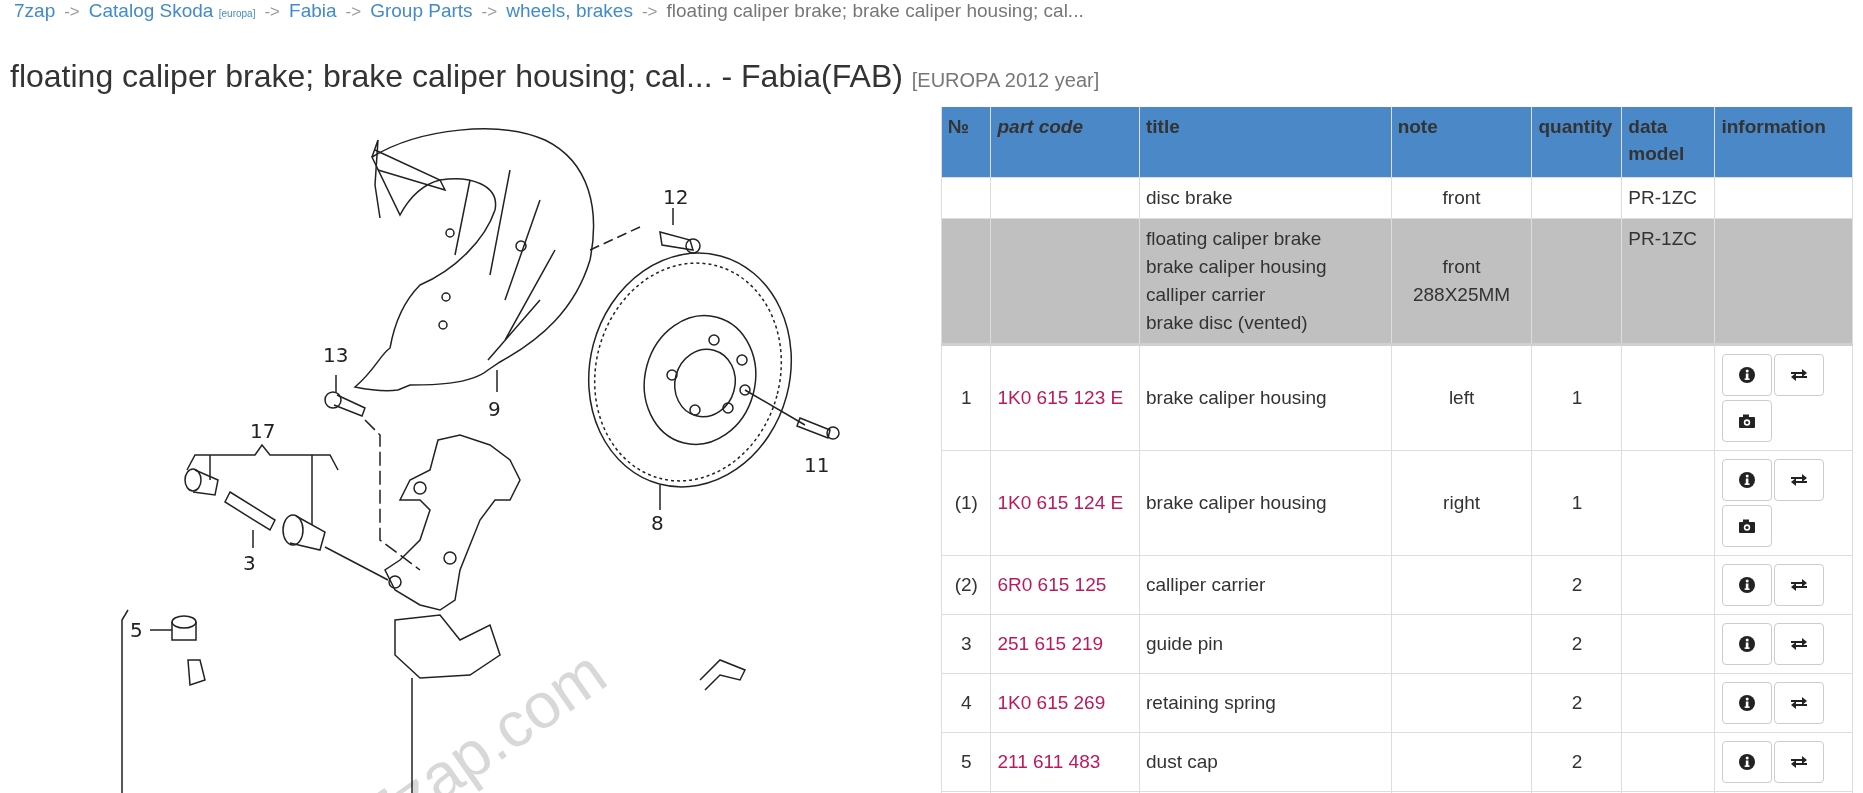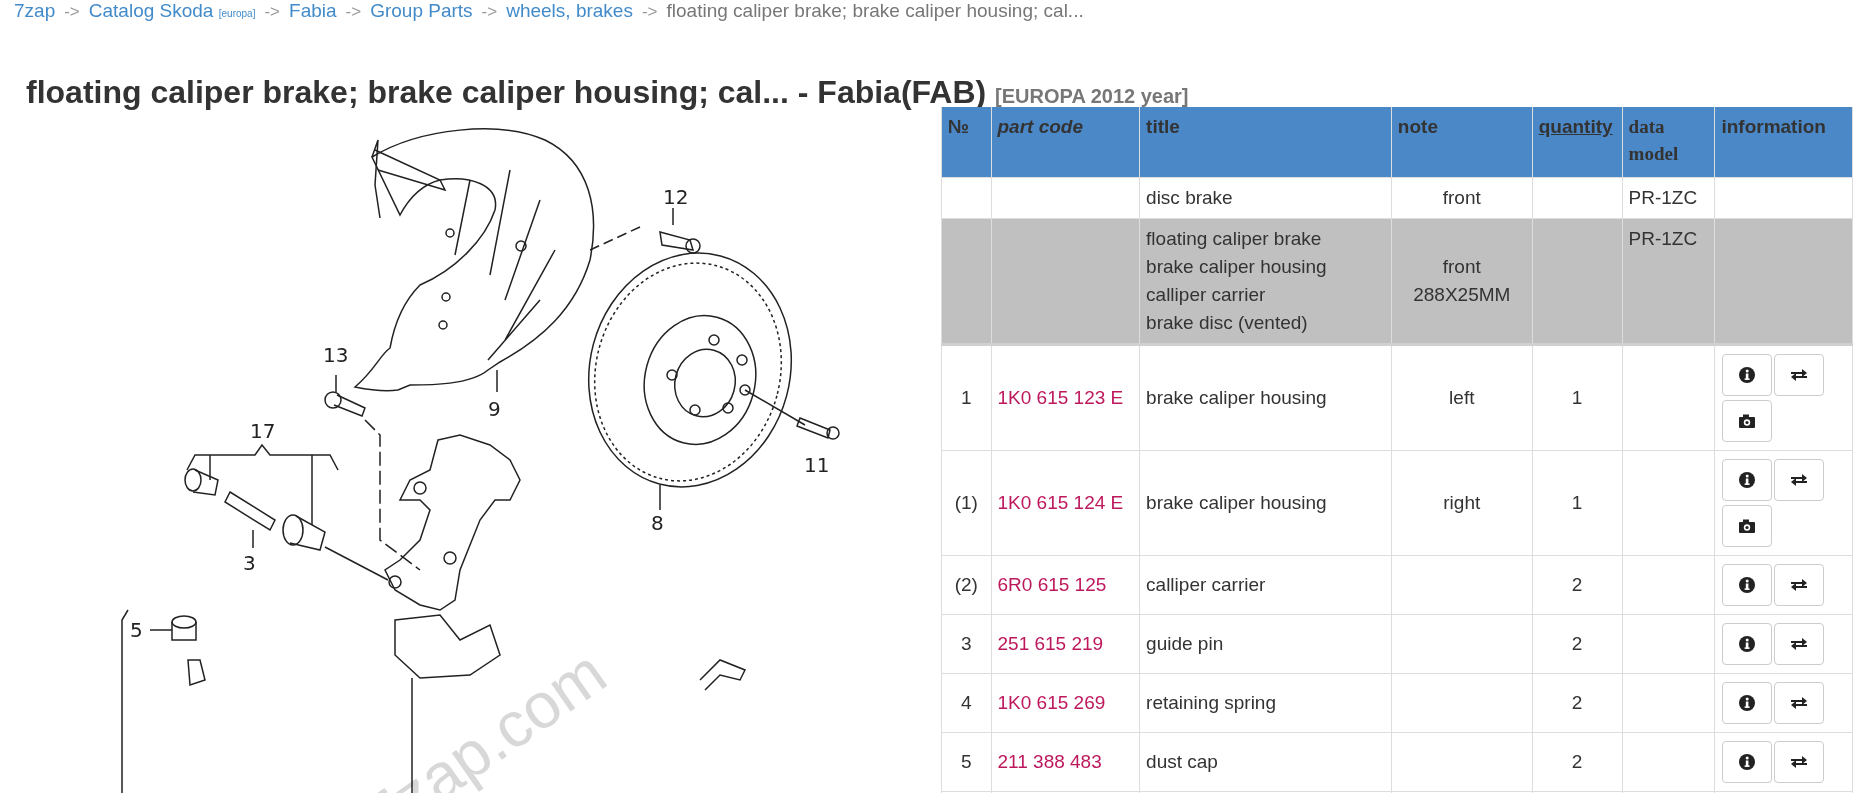--- a/index.html
+++ b/index.html
@@ -14,21 +14,21 @@
   .breadcrumb {
     position: absolute; left: 14px; top: 0px;
     font-size: 19px; line-height: 22px; white-space: nowrap;
   }
   .breadcrumb a { color: #428bca; text-decoration: none; }
   .breadcrumb .sep { color: #999999; margin: 0 9px; font-size: 17px; }
   .breadcrumb .small { font-size: 10px; }
   .breadcrumb .current { color: #777777; }
   .page-title {
     position: absolute; left: 10px; top: 56px;
-    font-size: 32px; line-height: 40px; font-weight: bold; margin: 16px; white-space: nowrap;
+    font-size: 32px; line-height: 40px; font-weight: normal; margin: 0; white-space: nowrap;
     color: #333333;
   }
   .page-title small { font-size: 20px; color: #777777; }
   .diagram {
     position: absolute; left: 0; top: 100px; width: 930px; height: 693px; overflow: hidden;
   }
   .diagram svg { width: 930px; height: 693px; }
   .table-wrap { position: absolute; left: 941px; top: 107px; width: 912px; }
   table { border-collapse: collapse; width: 912px; font-size: 19px; }
   th {
@@ -48,22 +48,22 @@
   .btn {
     display: inline-flex; align-items: center; justify-content: center;
     width: 50px; height: 42px; border: 1px solid #cccccc; border-radius: 4px;
     background: #ffffff; margin: 2px 1px; cursor: pointer;
   }
   .btns { width: 112px; display: flex; flex-wrap: wrap; padding-left: 0; }
   .col-no { width: 50px; }
   .col-code { width: 152px; font-style: italic; }
   .col-title { width: 258px; }
   .col-note { width: 142px; }
-  .col-qty { width: 90px; text-decoration: underline; }
-  .col-dm { width: 94px; font-family: Liberation Serif, serif; }
+  .col-qty { width: 90px; }
+  .col-dm { width: 94px; }
   .col-info { width: 138px; }
 </style>
 </head>
 <body>
 
 <div class="breadcrumb">
   <a href="#">7zap</a><span class="sep">-&gt;</span><a href="#"><span>Catalog Skoda</span> <span class="small">[europa]</span></a><span class="sep">-&gt;</span><a href="#">Fabia</a><span class="sep">-&gt;</span><a href="#">Group Parts</a><span class="sep">-&gt;</span><a href="#">wheels, brakes</a><span class="sep">-&gt;</span><span class="current">floating caliper brake; brake caliper housing; cal...</span>
 </div>
 
 <h1 class="page-title">
@@ -350,21 +350,21 @@
                 <svg width="20" height="16" viewBox="0 0 20 16">
                   <path d="M2 5 H13 V2 L18 6 L13 10 V7 H2 Z" fill="#222"></path>
                   <path d="M18 11 H7 V8 L2 12 L7 16 V13 H18 Z" fill="#222" transform="translate(0,-2)"></path>
                 </svg>
               </span>
           </div>
         </td>
       </tr>
       <tr style="height:56px">
         <td class="num">5</td>
-        <td><a href="#">211 388 483</a></td>
+        <td><a href="#">211 611 483</a></td>
         <td>dust cap</td>
         <td class="center"></td>
         <td class="center">2</td>
         <td></td>
         <td>
           <div class="btns">
             <span class="btn">
                 <svg width="18" height="18" viewBox="0 0 18 18">
                   <circle cx="9" cy="9" r="8" fill="#222"></circle>
                   <rect x="7.8" y="7.5" width="2.6" height="6" fill="#fff"></rect>

